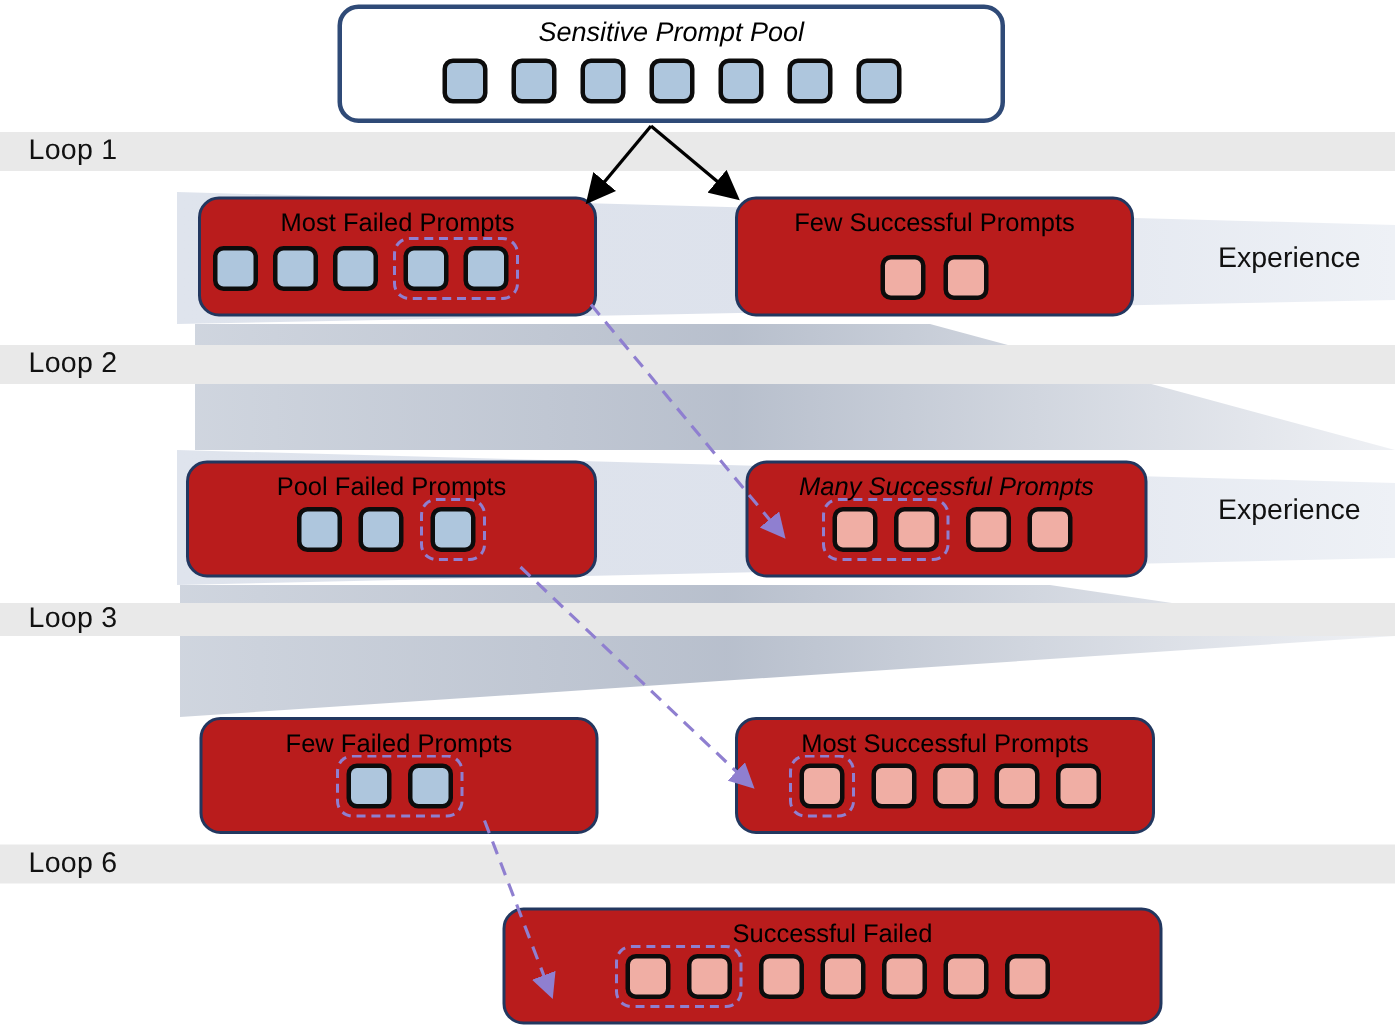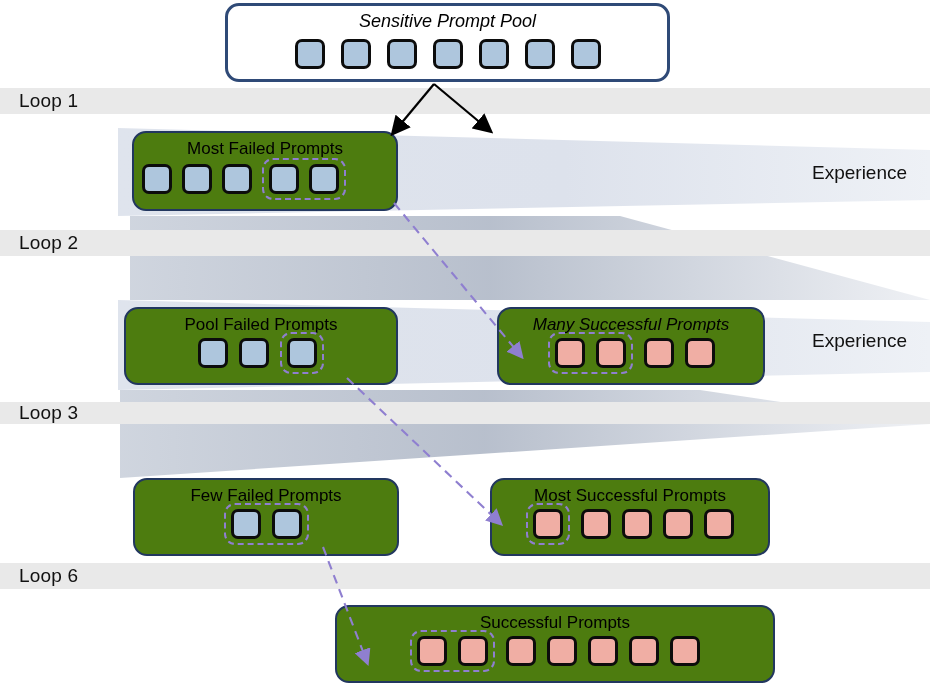--- a/index.html
+++ b/index.html
@@ -4,21 +4,21 @@
 <style>
   html,body{margin:0;padding:0;background:#ffffff;}
   body{width:930px;height:689px;font-family:"Liberation Sans",sans-serif;}
   #stage{position:relative;width:930px;height:689px;overflow:hidden;background:#fff;}
 
   
   .loop-band{position:absolute;left:0;width:930px;background:#e9e9e9;display:flex;align-items:center;}
   .loop-band .loop-label{font-size:19px;color:#111;padding-left:19px;letter-spacing:.2px;}
 
   
-  .group-box{position:absolute;box-sizing:border-box;border:2.5px solid #22375f;border-radius:14px;background:#4d7c0f;}
+  .group-box{position:absolute;box-sizing:border-box;border:2.5px solid #22375f;border-radius:14px;background:#b91c1c;}
   .group-title{position:absolute;left:0;right:0;top:6px;text-align:center;font-size:17px;color:#000;white-space:nowrap;}
   .tiles{position:absolute;left:0;right:0;bottom:9px;display:flex;align-items:center;}
 
   .tile{box-sizing:border-box;width:30px;height:30px;border:3px solid #0c0c0c;border-radius:7px;flex:none;}
   .tile.blue{background:#aec6dd;}
   .tile.red{background:#f0aea4;}
 
   
   .dash-wrap{box-sizing:border-box;border:2px dashed #8f7fd0;border-radius:11px;padding:4px 5px;display:flex;align-items:center;}
 
@@ -92,20 +92,27 @@
     <div class="tiles" style="padding-left: 8px; gap: 10px;">
         <div class="tile blue"></div>
         <div class="tile blue"></div>
         <div class="tile blue"></div>
         <div class="dash-wrap" style="gap: 10px;">
           <div class="tile blue"></div>
           <div class="tile blue"></div>
         </div>
       </div>
   </div>
+  <div class="group-box" style="left:490px;top:131px;width:266px;height:80px;">
+    <div class="group-title">Few Successful Prompts</div>
+    <div class="tiles" style="justify-content: center; gap: 12px;">
+        <div class="tile red"></div>
+        <div class="tile red"></div>
+      </div>
+  </div>
   <div class="exp-label" style="left:812px;top:162px;">Experience</div>
 
   <div class="group-box" style="left:124px;top:307px;width:274px;height:78px;">
     <div class="group-title">Pool Failed Prompts</div>
     <div class="tiles" style="justify-content: center; gap: 11px;">
         <div class="tile blue"></div>
         <div class="tile blue"></div>
         <div class="dash-wrap" style="gap: 11px;">
           <div class="tile blue"></div>
         </div>
@@ -140,21 +147,21 @@
           <div class="tile red"></div>
         </div>
         <div class="tile red"></div>
         <div class="tile red"></div>
         <div class="tile red"></div>
         <div class="tile red"></div>
       </div>
   </div>
 
   <div class="group-box" style="left:335px;top:605px;width:440px;height:78px;">
-    <div class="group-title">Successful Prompts</div>
+    <div class="group-title">Successful Failed</div>
     <div class="tiles" style="justify-content: center; gap: 11px;">
         <div class="dash-wrap" style="gap: 11px;">
           <div class="tile red"></div>
           <div class="tile red"></div>
         </div>
         <div class="tile red"></div>
         <div class="tile red"></div>
         <div class="tile red"></div>
         <div class="tile red"></div>
         <div class="tile red"></div>

